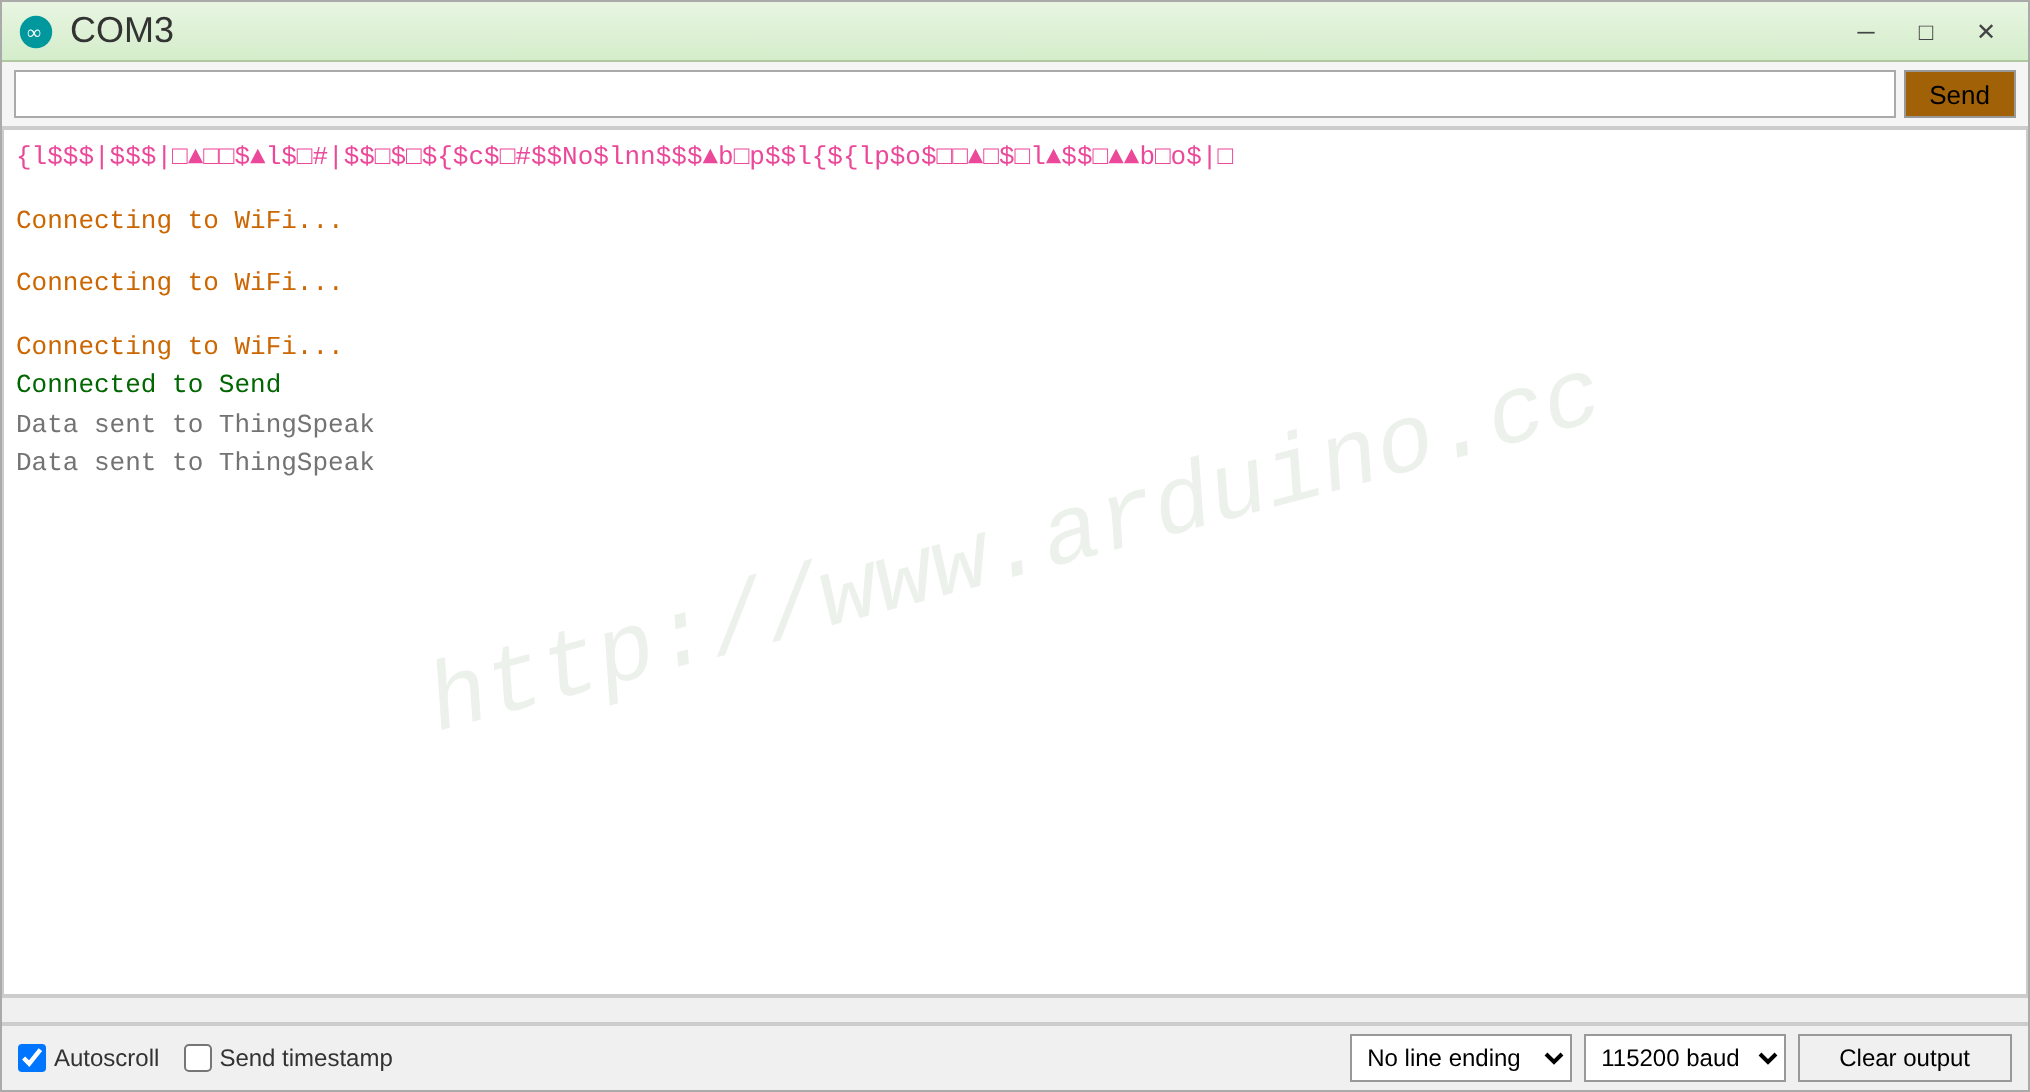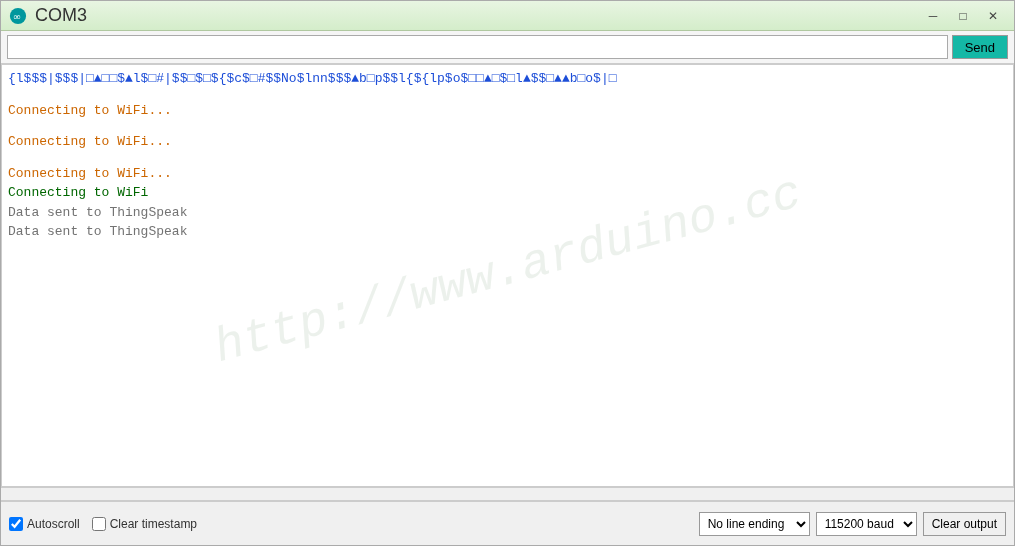--- a/index.html
+++ b/index.html
@@ -82,21 +82,21 @@
       height: 24px;
       border: 1px solid #aaa;
       padding: 2px 4px;
       font-size: 13px;
       background: white;
     }
 
     .send-button {
       height: 24px;
       padding: 0 12px;
-      background: #14b8a6;
+      background: #a16207;
       border: 1px solid #999;
       cursor: pointer;
       font-size: 13px;
     }
 
     .output-area {
       flex: 1;
       background: white;
       border: 1px solid #ccc;
       margin: 0;
@@ -124,21 +124,21 @@
       white-space: nowrap;
       font-style: italic;
     }
 
     .output-line {
       white-space: pre;
       line-height: 1.5;
     }
 
     .line-garbage {
-      color: #1d4ed8;
+      color: #ec4899;
     }
 
     .line-connecting {
       color: #cc6600;
       margin-top: 12px;
     }
 
     .line-connected {
       color: #006600;
     }
@@ -162,21 +162,21 @@
       height: 14px;
     }
 
     .bottom-bar {
       display: flex;
       align-items: center;
       justify-content: space-between;
       padding: 4px 8px;
       background: #f0f0f0;
       border-top: 1px solid #ccc;
-      height: 44px;
+      height: 33px;
       flex-shrink: 0;
     }
 
     .bottom-left {
       display: flex;
       align-items: center;
       gap: 12px;
     }
 
     .checkbox-label {
@@ -204,21 +204,21 @@
       height: 24px;
       font-size: 12px;
       border: 1px solid #999;
       background: white;
       padding: 0 4px;
       cursor: pointer;
     }
 
     .clear-button {
       height: 24px;
-      padding: 0 8px;
+      padding: 0 20px;
       background: #f0f0f0;
       border: 1px solid #999;
       cursor: pointer;
       font-size: 12px;
     }
 
     
     .output-area::-webkit-scrollbar {
       width: 14px;
     }
@@ -255,39 +255,39 @@
     <button class="send-button">Send</button>
   </div>
 
   <div class="output-area">
     <div class="output-content">
       <div class="watermark">http://www.arduino.cc</div>
       <div class="output-line line-garbage">{l$$$|$$$|□▲□□$▲l$□#|$$□$□${$c$□#$$No$lnn$$$▲b□p$$l{${lp$o$□□▲□$□l▲$$□▲▲b□o$|□</div>
       <div class="output-line line-connecting">Connecting to WiFi...</div>
       <div class="output-line line-connecting">Connecting to WiFi...</div>
       <div class="output-line line-connecting">Connecting to WiFi...</div>
-      <div class="output-line line-connected">Connecting to WiFi</div>
+      <div class="output-line line-connected">Connected to Send</div>
       <div class="output-line line-data">Data sent to ThingSpeak</div>
       <div class="output-line line-data">Data sent to ThingSpeak</div>
     </div>
   </div>
 
   <div class="scrollbar-area">
     <div class="scrollbar-inner"></div>
   </div>
 
   <div class="bottom-bar">
     <div class="bottom-left">
       <label class="checkbox-label">
         <input type="checkbox" checked="" style="">
         <span>Autoscroll</span>
       </label>
       <label class="checkbox-label">
         <input type="checkbox" style="">
-        <span>Clear timestamp</span>
+        <span>Send timestamp</span>
       </label>
     </div>
     <div class="bottom-right">
       <select class="dropdown-select">
         <option>No line ending</option>
         <option>Newline</option>
         <option>Carriage return</option>
         <option>Both NL &amp; CR</option>
       </select>
       <select class="dropdown-select">

